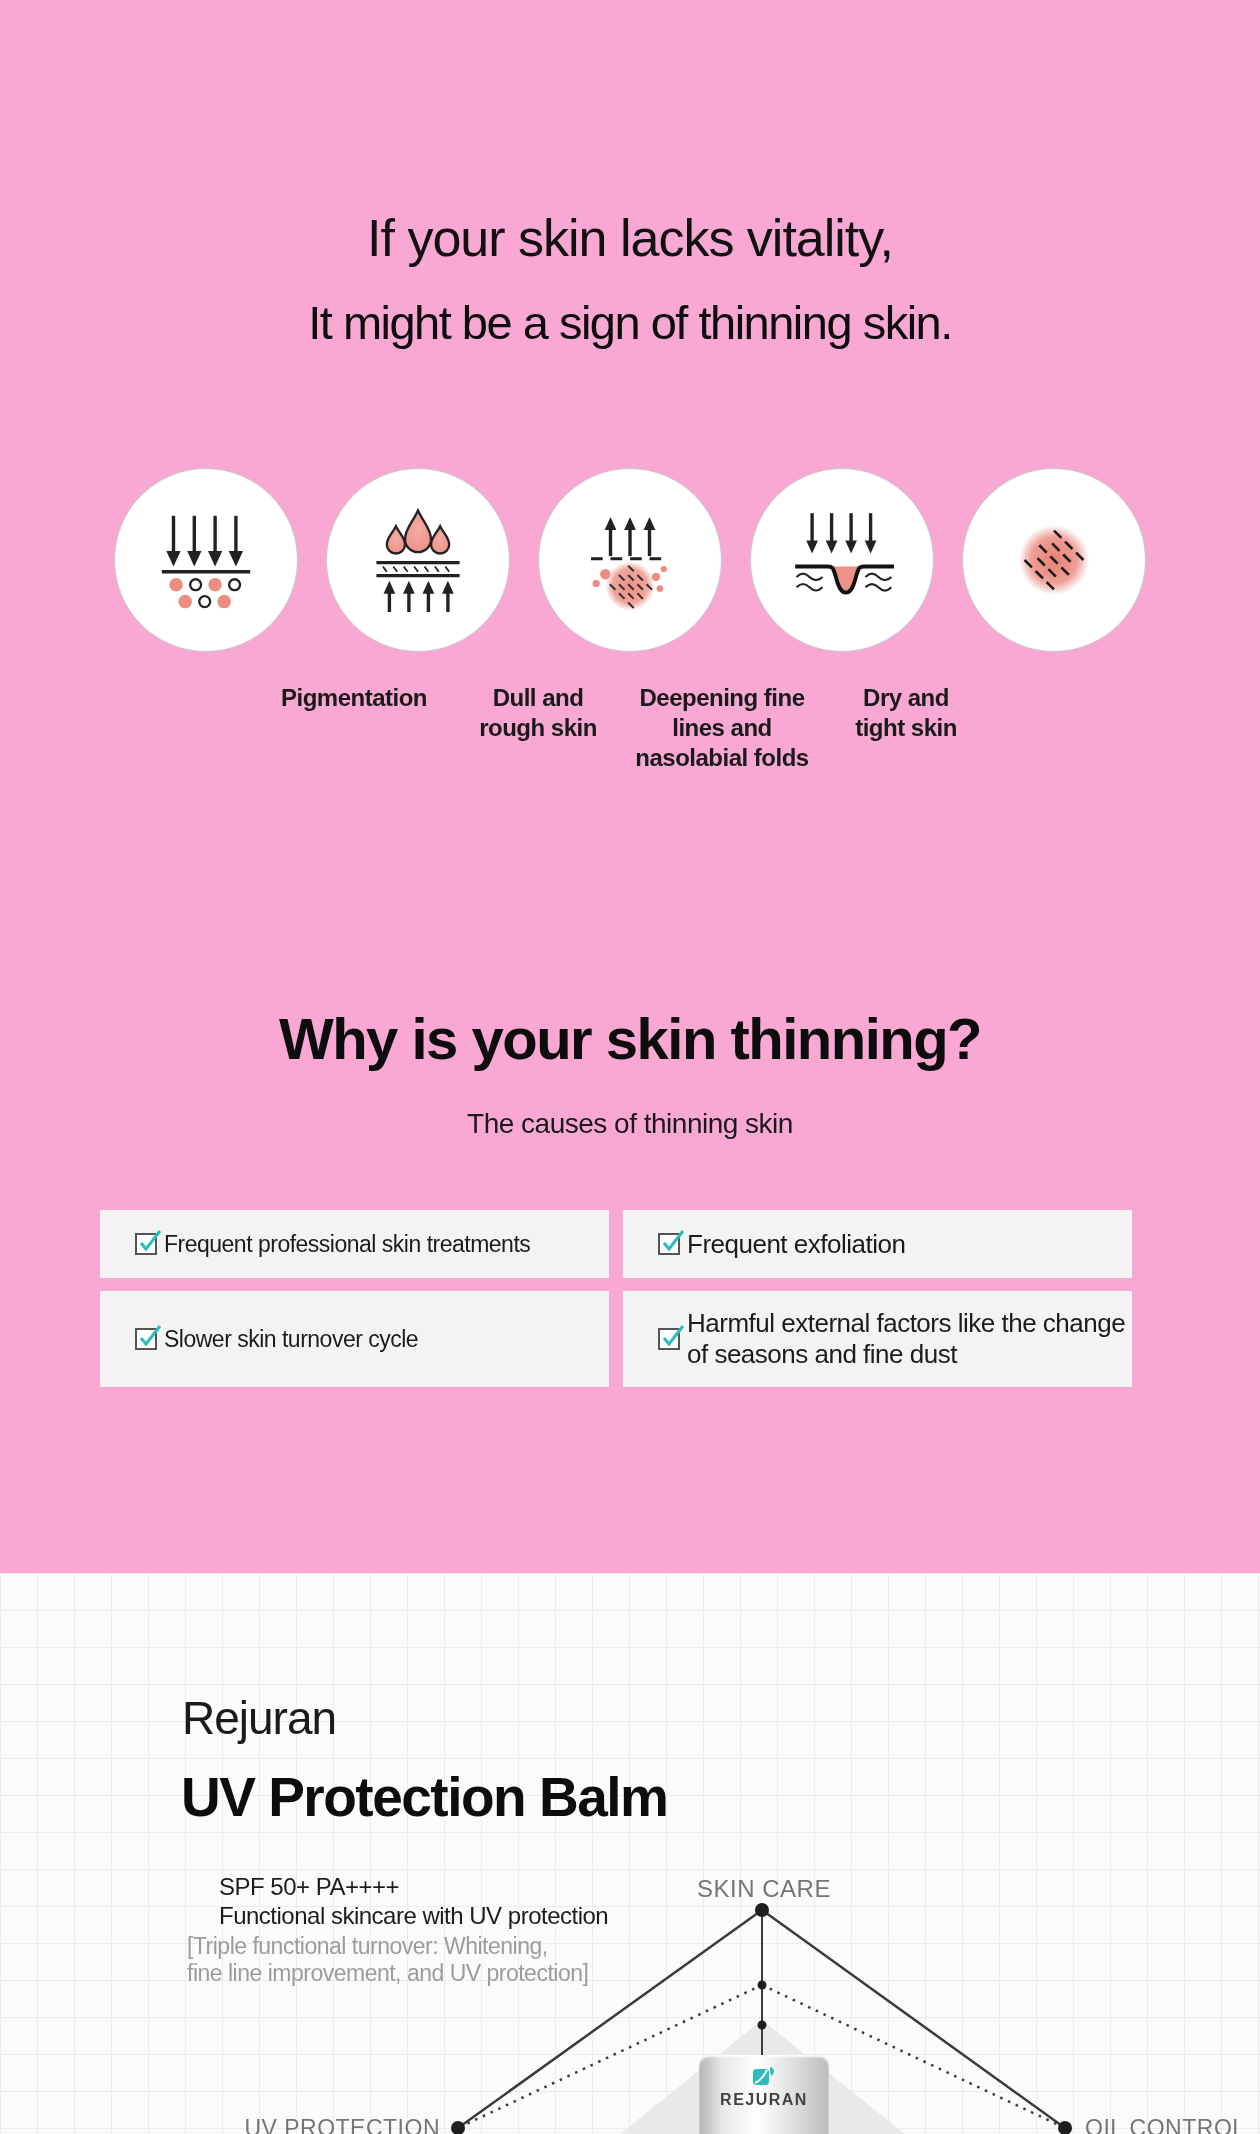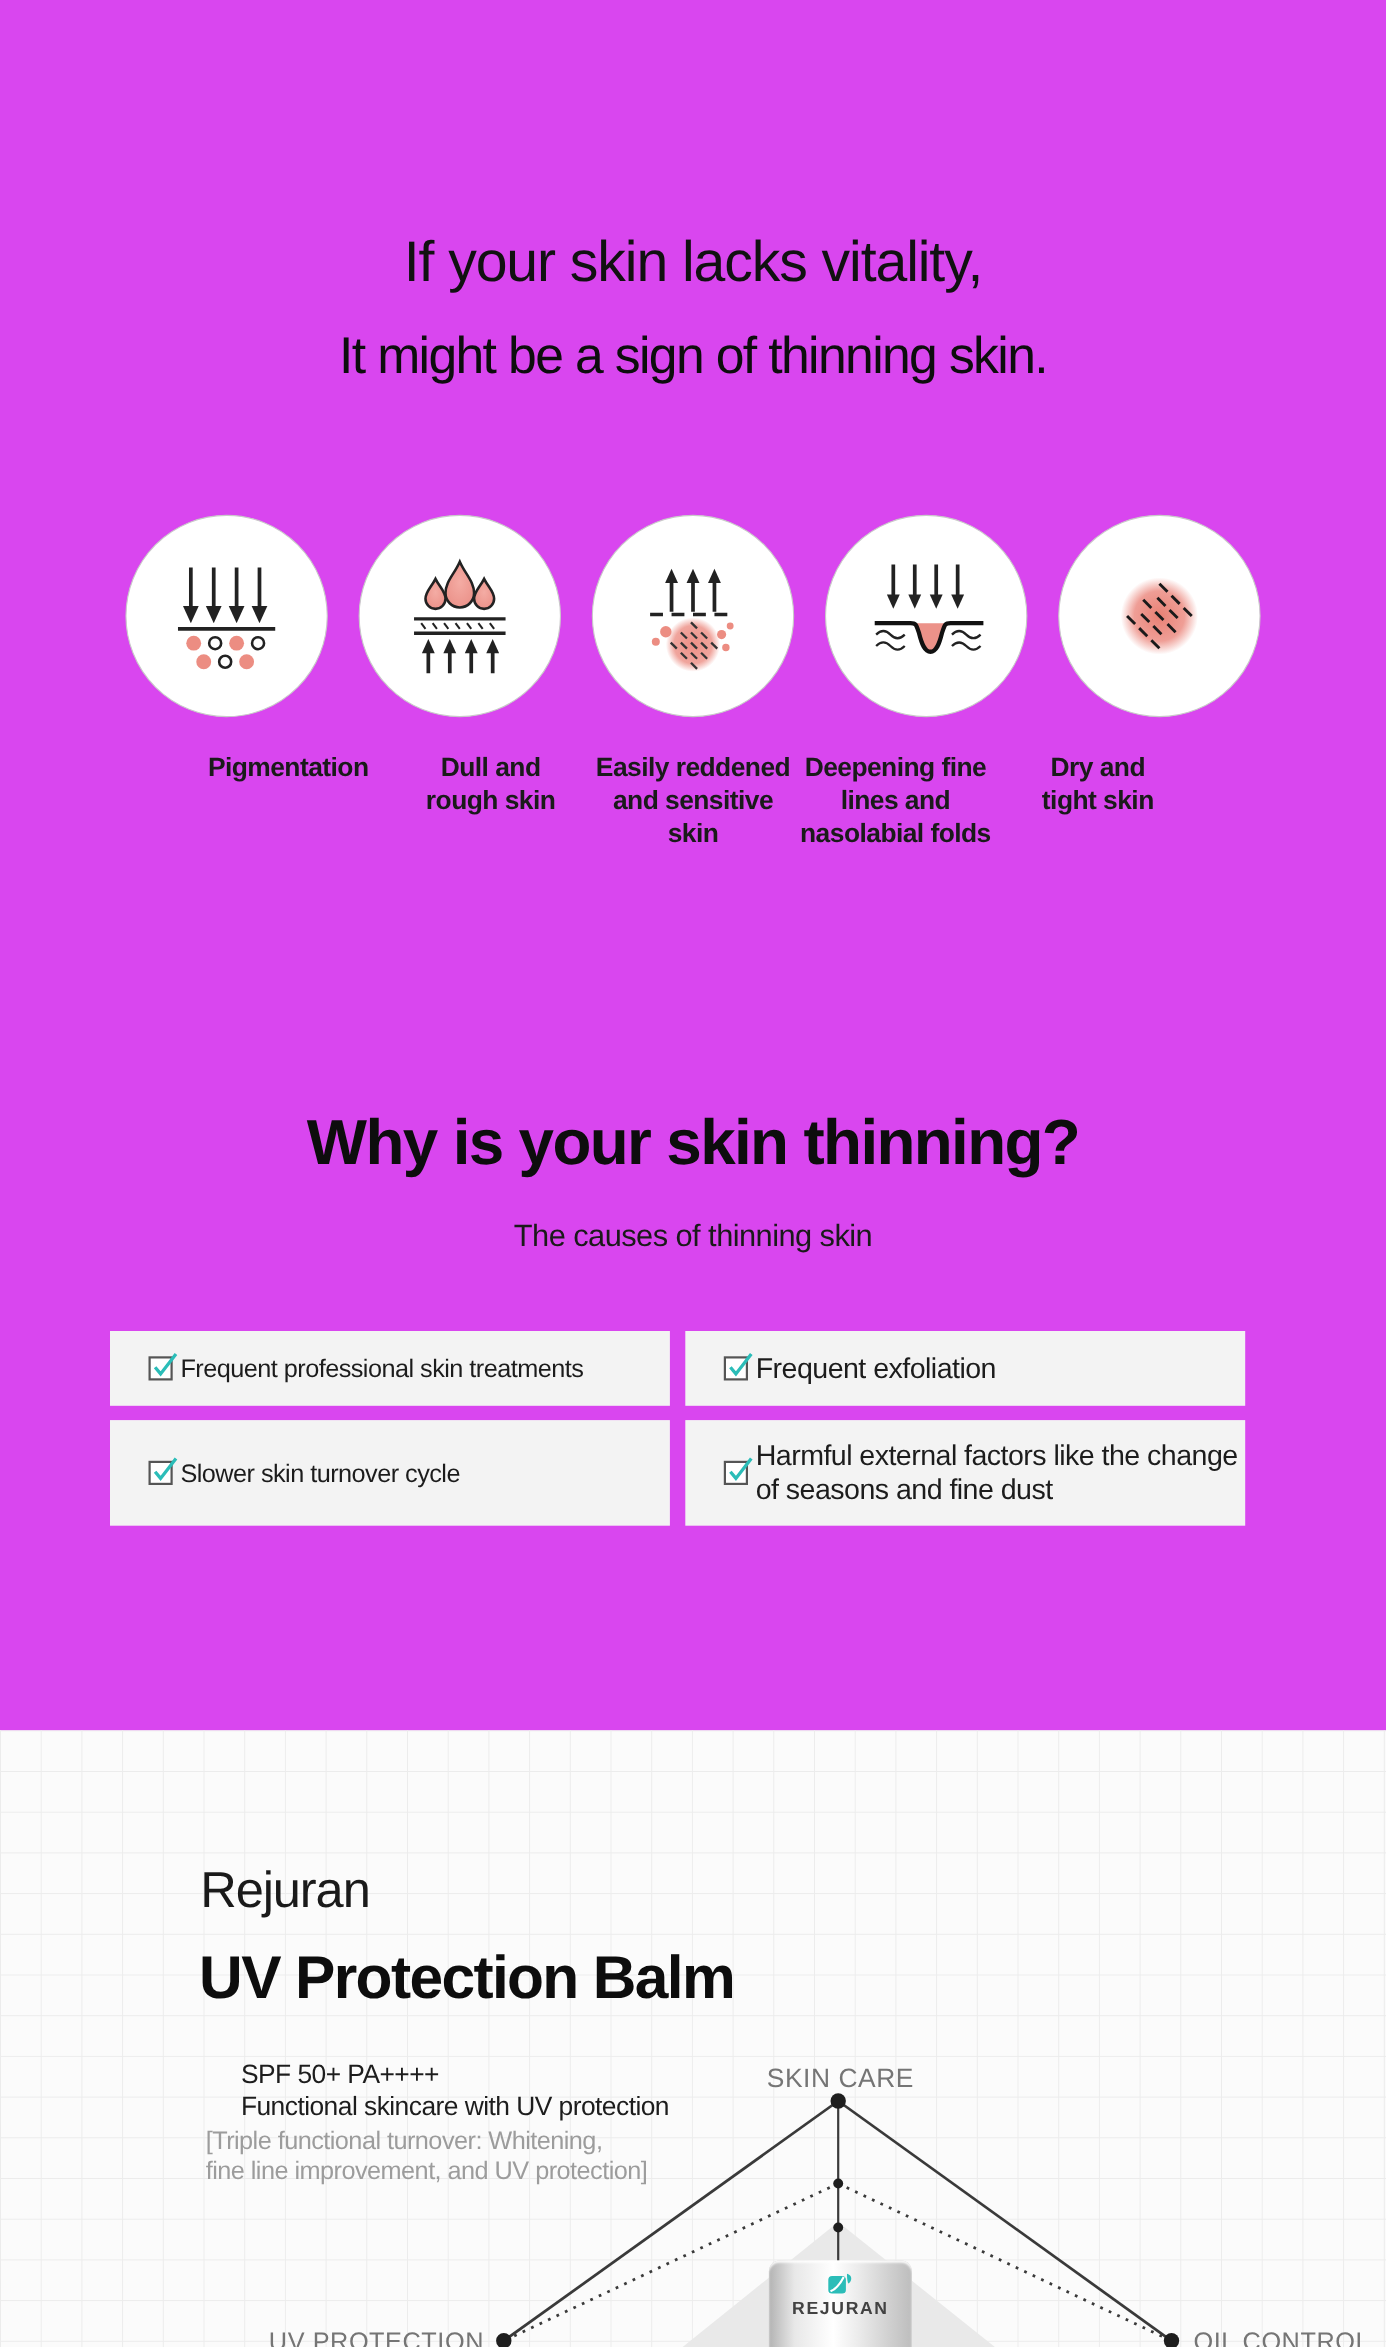--- a/index.html
+++ b/index.html
@@ -3,21 +3,21 @@
 <meta charset="utf-8">
 <style>
   * { margin: 0; padding: 0; box-sizing: border-box; }
   html, body { background: #ffffff; }
   body { font-family: "Liberation Sans", sans-serif; color: #141414; }
   .page {
     position: relative;
     width: 1260px;
     height: 2134px;
     margin: 0 auto;
-    background: #d946ef;
+    background: #f9a8d4;
     overflow: hidden;
   }
 
   
   .hero { position: absolute; top: 205px; left: 0; width: 100%; text-align: center; }
   .hero-line1 { font-size: 52px; font-weight: 400; letter-spacing: -1px; color: #111; line-height: 66px; }
   .hero-line2 { font-size: 47px; font-weight: 400; letter-spacing: -1.5px; color: #0d0d0d; line-height: 76px; margin-top: 14px; }
 
   
   .symptoms-icons {
@@ -274,23 +274,20 @@
           </g>
         </svg>
       </span>
     </div>
   </div>
 
   <div class="symptoms-labels">
     <div class="symptom-label">Pigmentation</div>
     <div class="symptom-label">Dull and
 rough skin</div>
-    <div class="symptom-label">Easily reddened
-and sensitive
-skin</div>
     <div class="symptom-label">Deepening fine
 lines and
 nasolabial folds</div>
     <div class="symptom-label">Dry and
 tight skin</div>
   </div>
 
   <div class="why-title">Why is your skin thinning?</div>
   <div class="why-subtitle">The causes of thinning skin</div>
 

